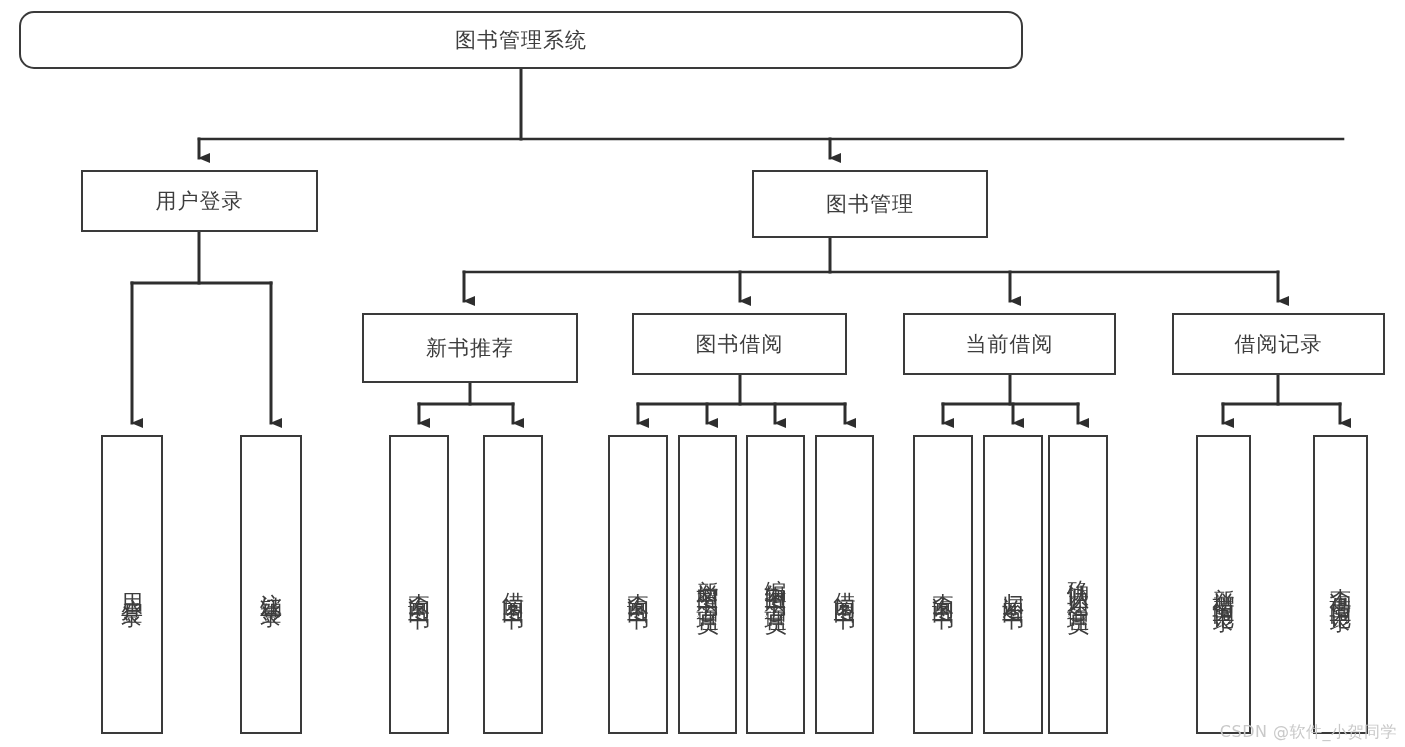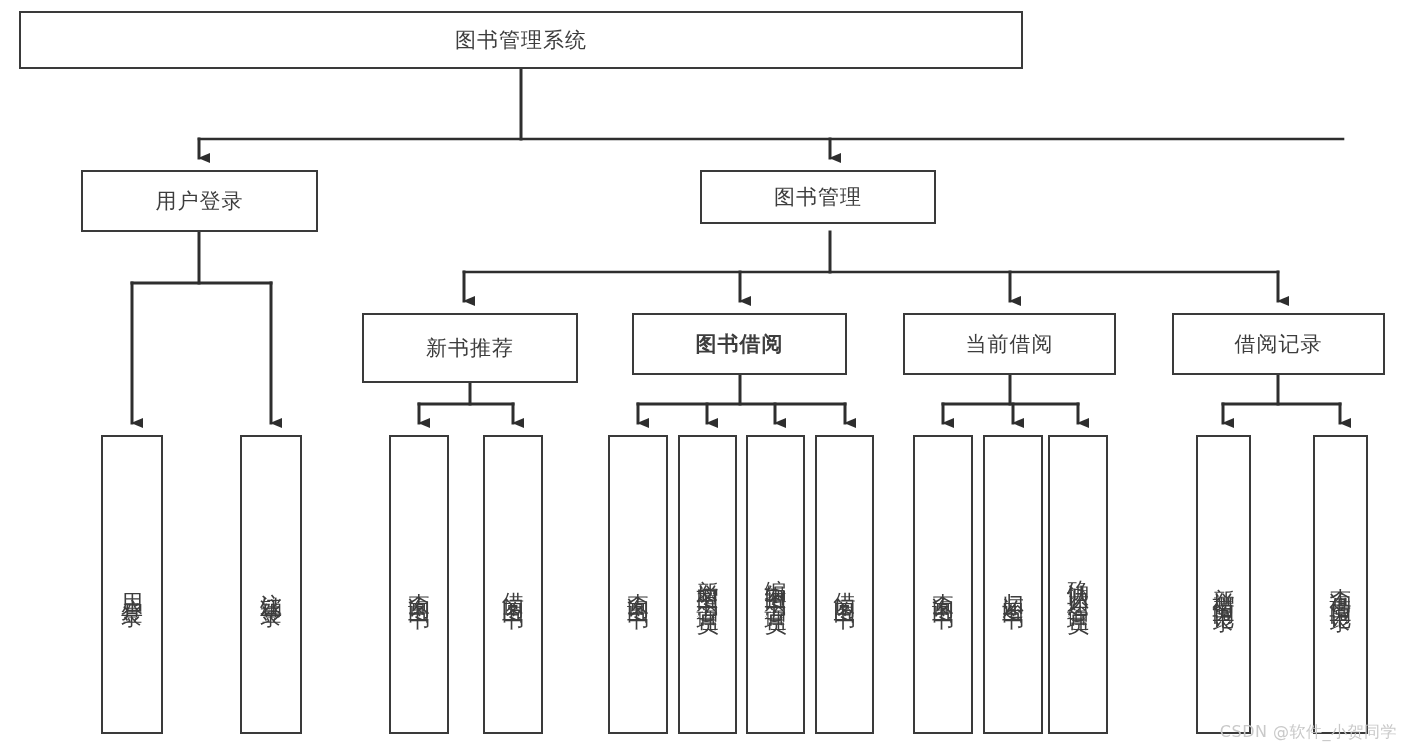--- a/index.html
+++ b/index.html
@@ -63,35 +63,35 @@
       <path d="M1013,404 L1013,423" marker-end="url(#ah)"></path>
       <path d="M1078,404 L1078,423" marker-end="url(#ah)"></path>
 
       <path d="M1278,375 L1278,404"></path>
       <path d="M1223,404 L1340,404"></path>
       <path d="M1223,404 L1223,423" marker-end="url(#ah)"></path>
       <path d="M1340,404 L1340,423" marker-end="url(#ah)"></path>
     </g>
   </svg>
 
-  <div class="node" style="left:19px;top:11px;width:1004px;height:58px;">
+  <div class="node" style="left:19px;top:11px;width:1004px;height:58px;border-radius:15px;">
     <span class="lbl">图书管理系统</span>
   </div>
 
   <div class="node" style="left:81px;top:170px;width:237px;height:62px;">
     <span class="lbl">用户登录</span>
   </div>
-  <div class="node" style="left:700px;top:170px;width:236px;height:54px;justify-content:center;">
+  <div class="node" style="left:752px;top:170px;width:236px;height:68px;justify-content:center;">
     <span class="lbl">图书管理</span>
   </div>
 
   <div class="node" style="left:362px;top:313px;width:216px;height:70px;">
     <span class="lbl">新书推荐</span>
   </div>
-  <div class="node" style="left:632px;top:313px;width:215px;height:62px;font-weight:bold;">
+  <div class="node" style="left:632px;top:313px;width:215px;height:62px;">
     <span class="lbl">图书借阅</span>
   </div>
   <div class="node" style="left:1172px;top:313px;width:213px;height:62px;">
     <span class="lbl">借阅记录</span>
   </div>
   <div class="node" style="left:903px;top:313px;width:213px;height:62px;">
     <span class="lbl">当前借阅</span>
   </div>
 
   <div class="node vert" style="left:101px;top:435px;width:62px;height:299px;">

